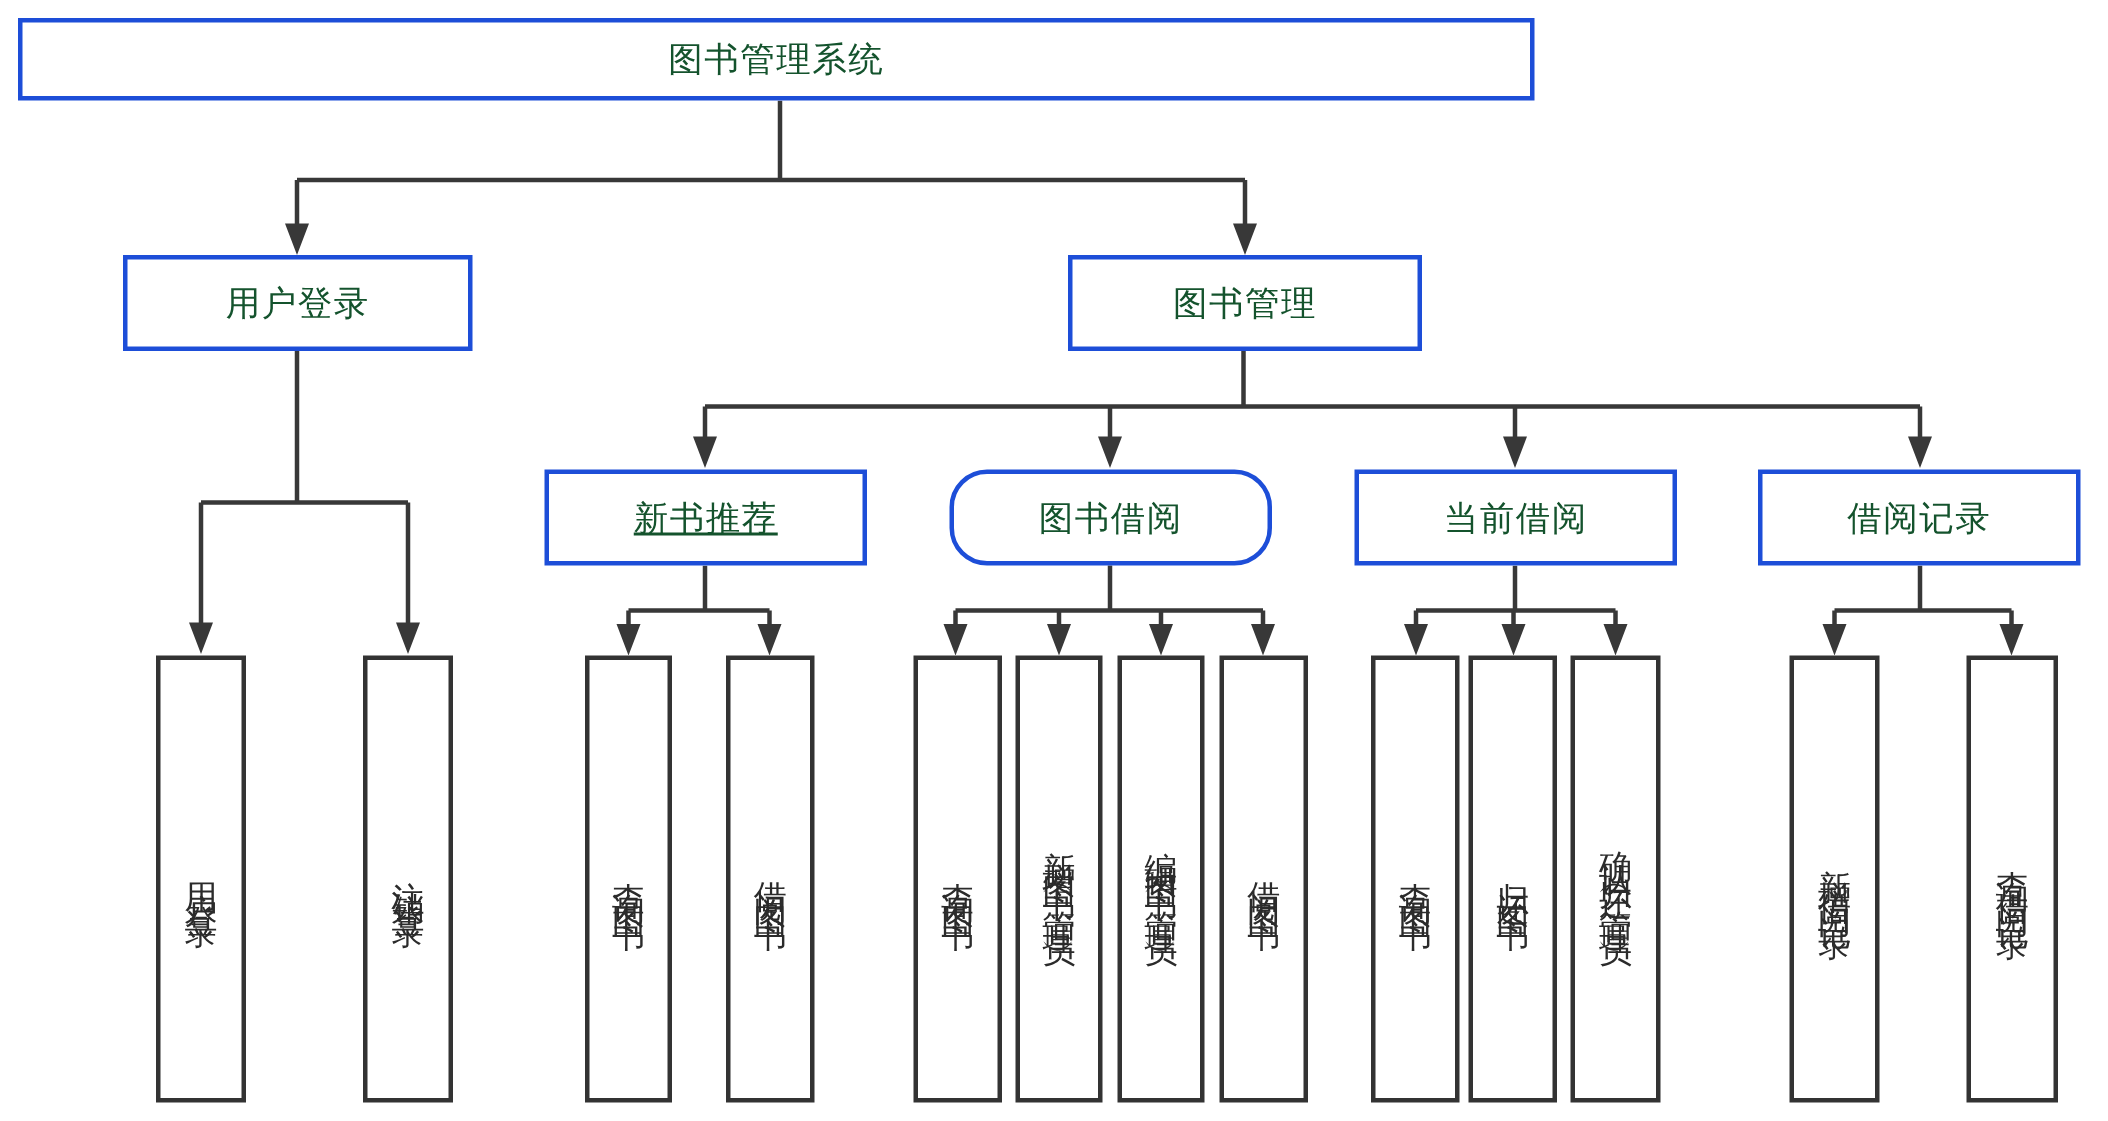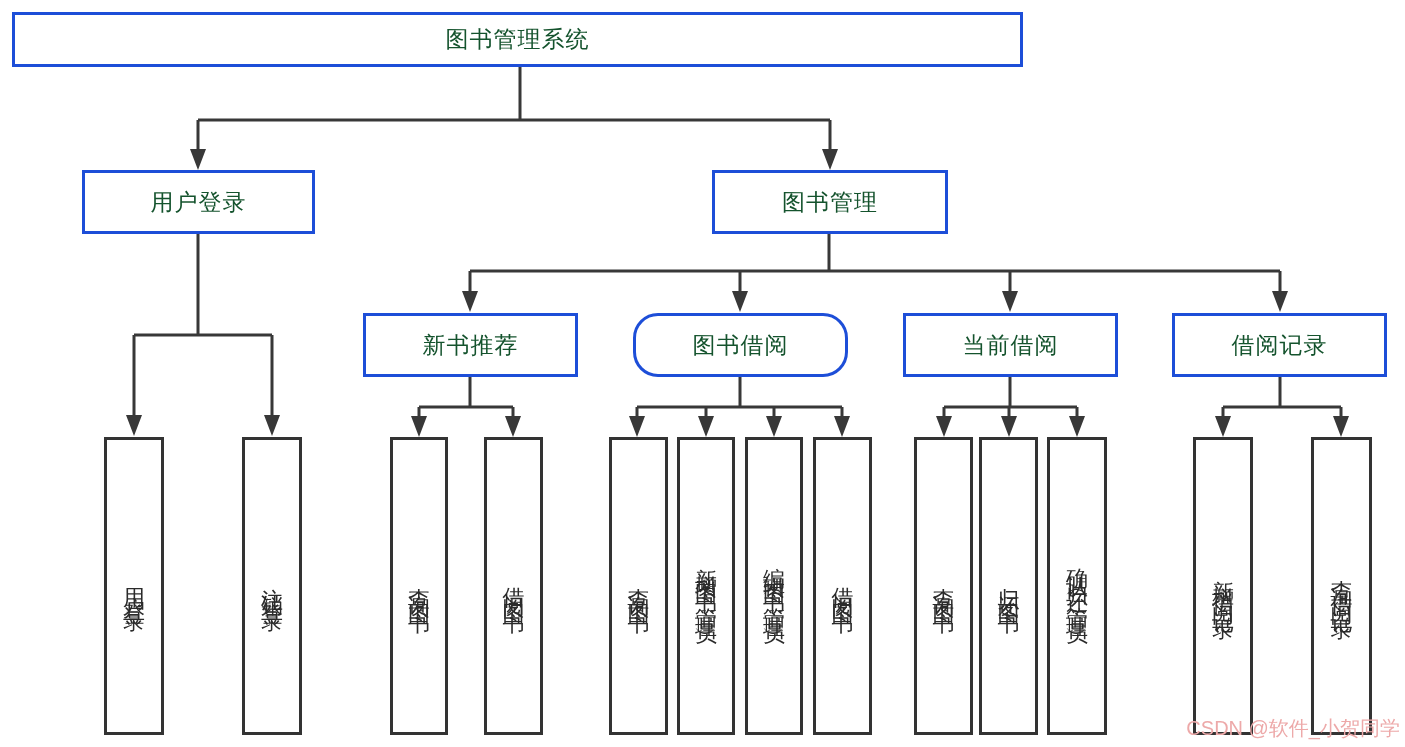--- a/index.html
+++ b/index.html
@@ -90,21 +90,21 @@
     <span>图书管理系统</span>
   </div>
 
   <div class="node" style="left:82px; top:170px; width:233px; height:64px;">
     <span>用户登录</span>
   </div>
   <div class="node" style="left:712px; top:170px; width:236px; height:64px;">
     <span>图书管理</span>
   </div>
 
-  <div class="node" style="left:363px; top:313px; width:215px; height:64px;">
+  <div class="node" style="left:363px; top:313px; width:215px; height:64px;text-decoration:underline;">
     <span>新书推荐</span>
   </div>
   <div class="node" style="left:633px; top:313px; width:215px; height:64px;border-radius:25px;">
     <span>图书借阅</span>
   </div>
   <div class="node" style="left:903px; top:313px; width:215px; height:64px;justify-content:center;">
     <span>当前借阅</span>
   </div>
   <div class="node" style="left:1172px; top:313px; width:215px; height:64px;">
     <span>借阅记录</span>
@@ -143,15 +143,14 @@
   <div class="leaf" style="left:1047px; width:60px;">
     <span class="vtext">确认归还（管理员）</span>
   </div>
   <div class="leaf" style="left:1193px; width:60px;">
     <span class="vtext">新增借阅记录</span>
   </div>
   <div class="leaf" style="left:1311px; width:61px;">
     <span class="vtext">查询借阅记录</span>
   </div>
 
-  <div class="watermark">CSDN @软件_小贺同学</div>
 
 </div>
 
 </body></html>

